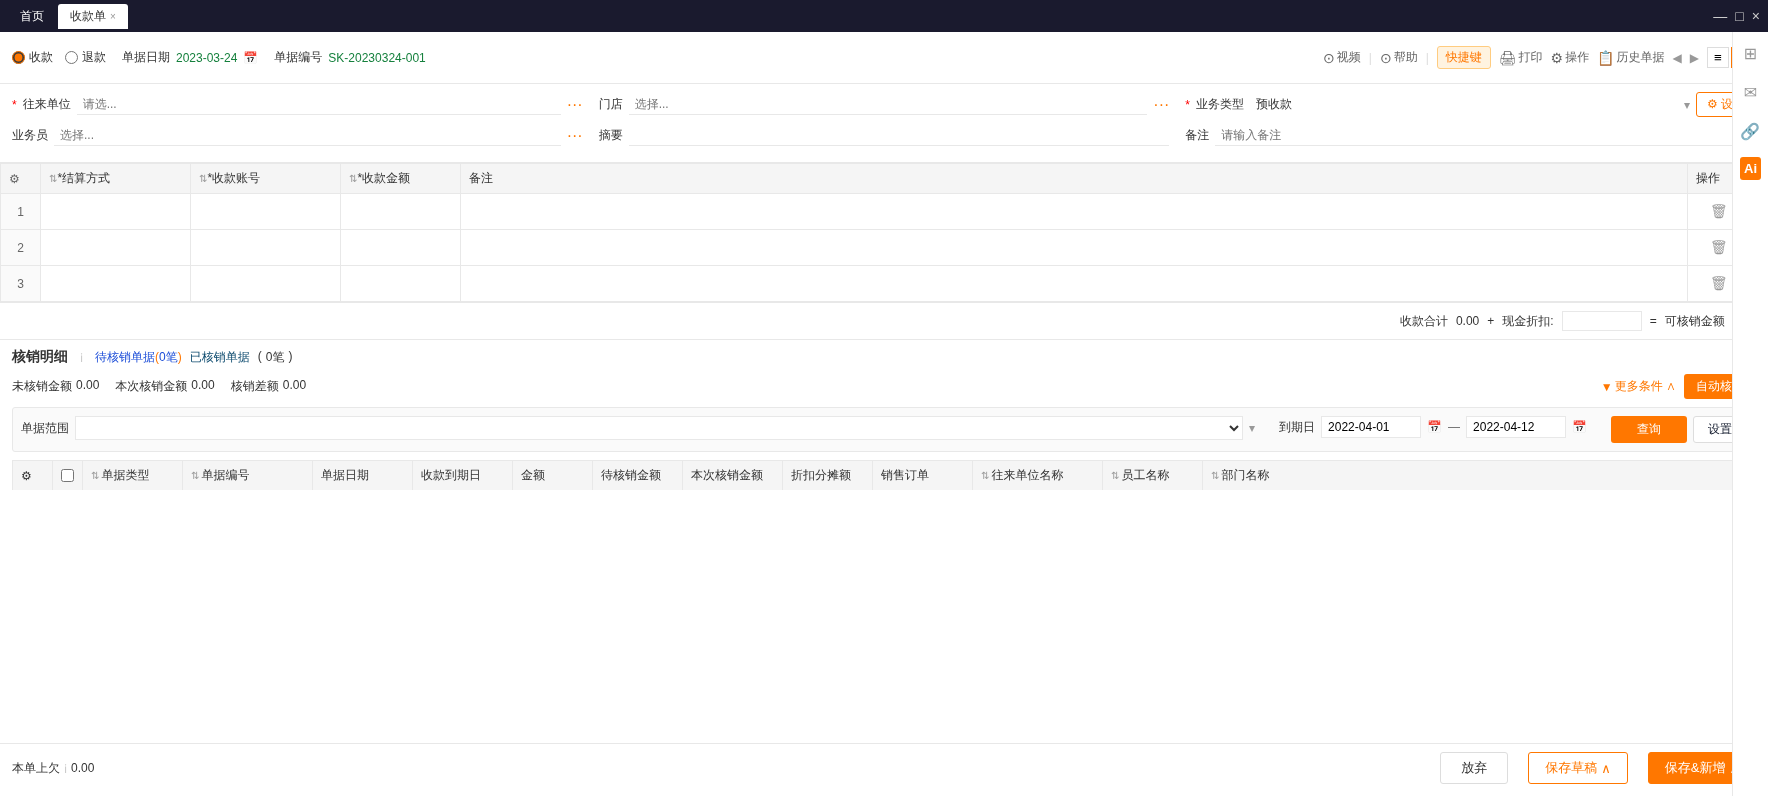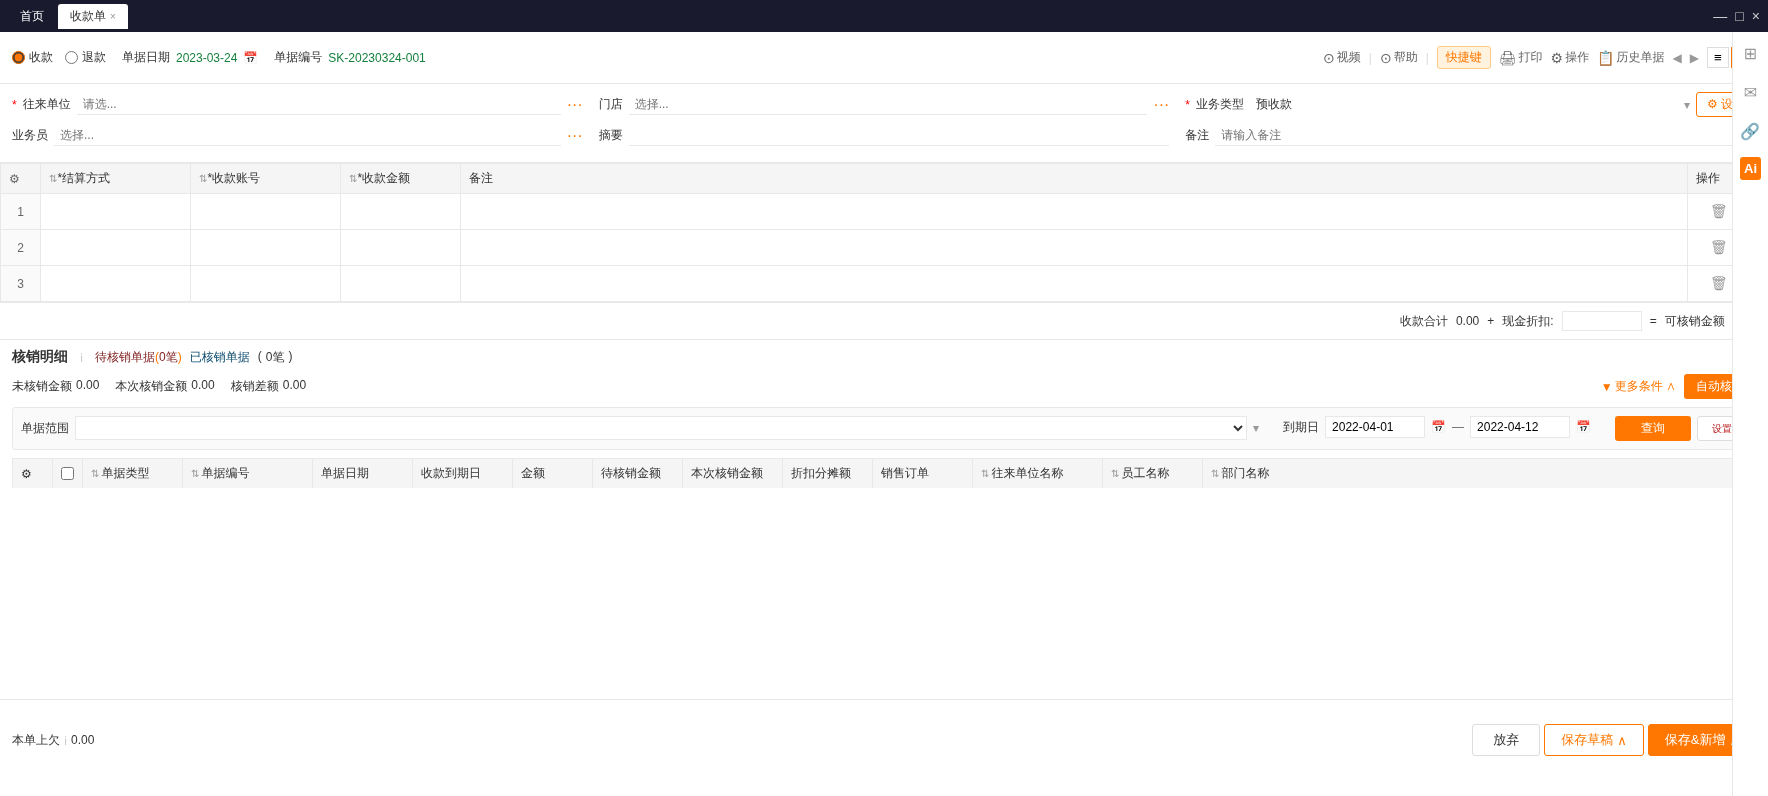--- a/index.html
+++ b/index.html
@@ -223,21 +223,21 @@
     }
     .reconcile-tabs {
       display: flex;
       gap: 4px;
     }
     .reconcile-tab {
       color: #ff7700;
       cursor: pointer;
       font-size: 12px;
     }
-    .reconcile-tab span { color: #7f1d1d; }
+    .reconcile-tab span { color: #1d4ed8; }
 
     .reconcile-stats {
       display: flex;
       align-items: center;
       gap: 16px;
       margin-bottom: 8px;
       font-size: 12px;
     }
     .reconcile-stats .stat-item { display: flex; gap: 4px; }
     .stat-btn-group {
@@ -305,26 +305,26 @@
       background: #ff7700;
       color: #fff;
       border: none;
       padding: 4px 26px;
       border-radius: 3px;
       cursor: pointer;
       font-size: 12px;
     }
     .set-btn {
       background: #fff;
-      color: #b91c1c;
+      color: #0f172a;
       border: 1px solid #ddd;
       padding: 4px 14px;
       border-radius: 3px;
       cursor: pointer;
-      font-size: 10px;
+      font-size: 12px;
     }
 
     
     .bottom-table-header {
       display: flex;
       background: #f5f5f5;
       border: 1px solid #e8e8e8;
       border-bottom: none;
     }
     .bottom-table-header .bth-cell {
@@ -336,26 +336,26 @@
       white-space: nowrap;
       display: flex;
       align-items: center;
       gap: 2px;
     }
 
     
     .bottom-bar {
       display: flex;
       align-items: center;
-      padding: 24px 12px;
+      padding: 8px 12px;
       background: #fff;
       border-top: 1px solid #e8e8e8;
-      gap: 4px;
+      gap: 20px;
       position: fixed;
-      bottom: 16px;
+      bottom: 4px;
       left: 0;
       right: 0;
     }
     .bottom-bar .per-page { display: flex; align-items: center; gap: 4px; color: #333; }
     .bottom-bar .btn-abandon {
       margin-left: auto;
       background: #fff;
       border: 1px solid #ddd;
       color: #333;
       padding: 6px 20px;

